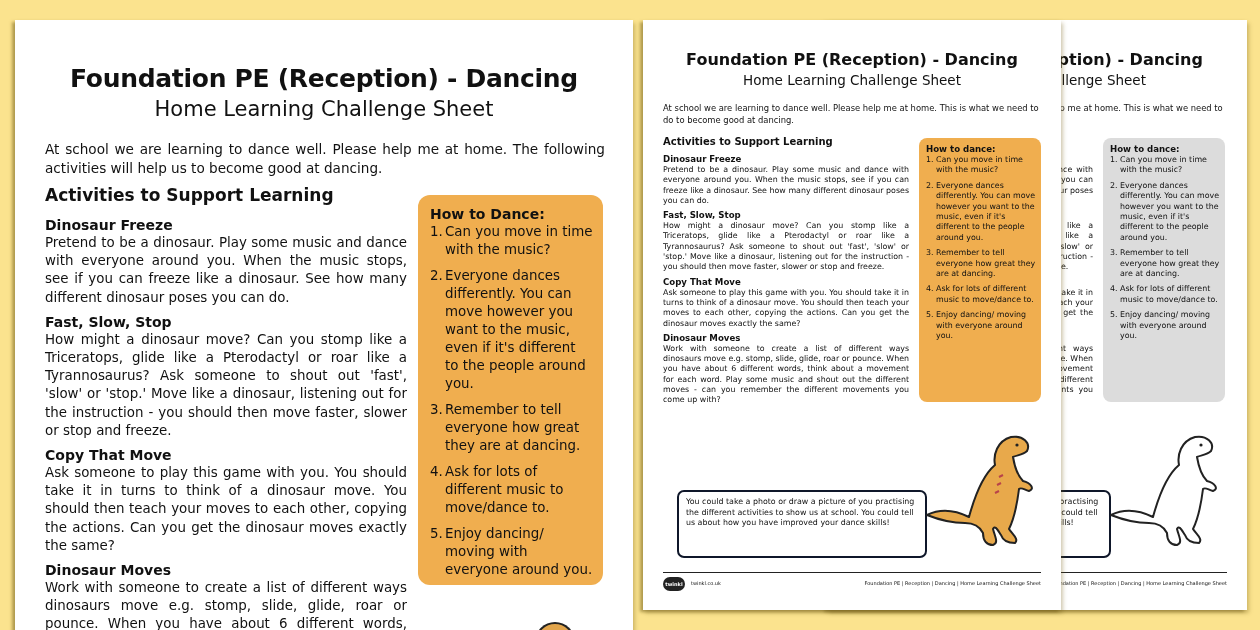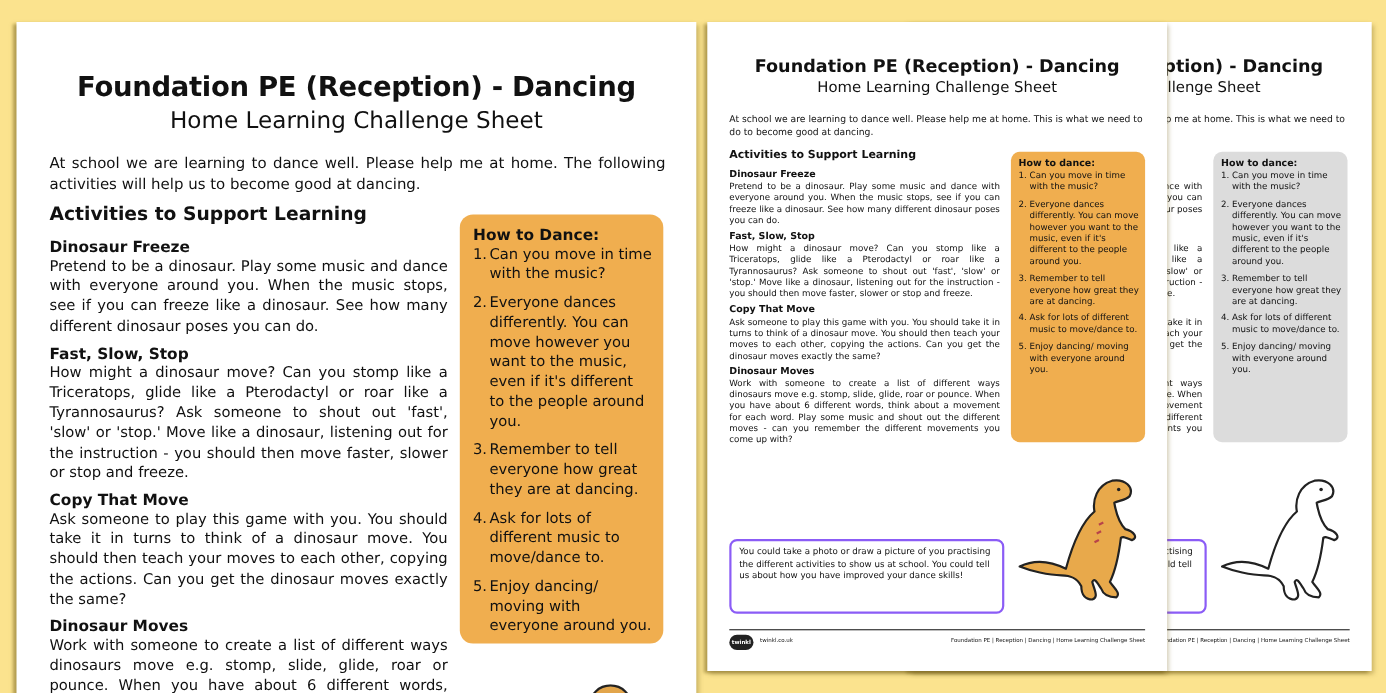--- a/index.html
+++ b/index.html
@@ -51,22 +51,22 @@
   .mini .howbox {
     position: absolute; left: 276px; top: 118px; width: 122px; height: 264px;
     background: #f0ae4f; border-radius: 8px; padding: 6px 5px 5px 7px;
   }
   .mini .howbox.grey { background: #dcdcdc; }
   .mini .howbox .hb-title { font-weight: bold; font-size: 8.6px; line-height: 11px; }
   .mini .howbox ol { list-style: none; }
   .mini .howbox li { display: flex; font-size: 7.9px; line-height: 10.4px; margin-bottom: 5px; }
   .mini .howbox li .num { width: 10px; flex-shrink: 0; }
   .mini .notebox {
-    position: absolute; left: 20px; top: 470px; width: 250px; height: 68px;
-    border: 2px solid #8b5cf6; border-radius: 7px; padding: 5px 7px;
+    position: absolute; left: 34px; top: 470px; width: 250px; height: 68px;
+    border: 2px solid #0f172a; border-radius: 7px; padding: 5px 7px;
     font-size: 7.9px; line-height: 10.5px;
   }
   .mini .footer-rule { position: absolute; left: 20px; right: 20px; top: 552px; border-top: 1.5px solid #222; }
   .mini .footer-logo { position: absolute; left: 20px; top: 557px; width: 22px; height: 14px; background: #222; border-radius: 8px; color: #fff; font-size: 5px; text-align: center; line-height: 14px; font-weight: bold; }
   .mini .footer-site { position: absolute; left: 48px; top: 560px; font-size: 5px; }
   .mini .footer-text { position: absolute; right: 20px; top: 560px; font-size: 5px; }
   .mini .dino { position: absolute; left: 280px; top: 405px; width: 120px; height: 130px; }
 
   #page-back .back-edge { position: absolute; left: 0; top: 0; width: 4px; height: 100%; background: linear-gradient(to right, #999, #ddd); }
 </style>

